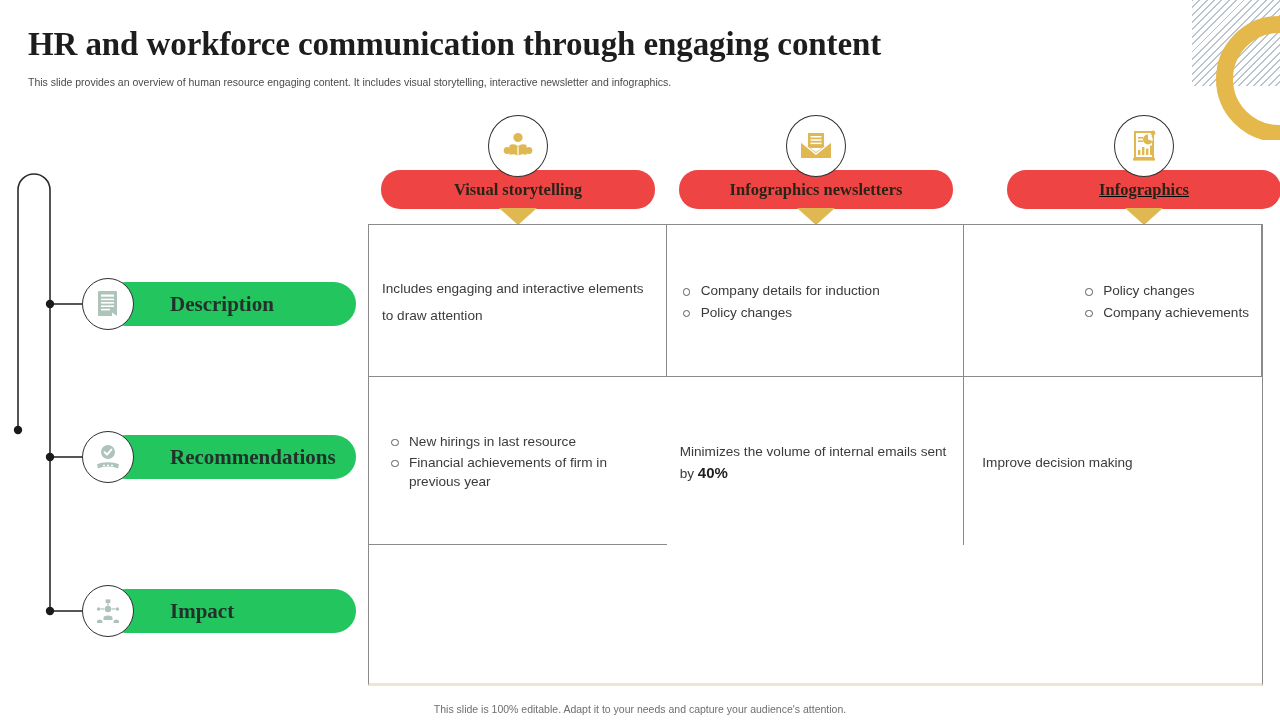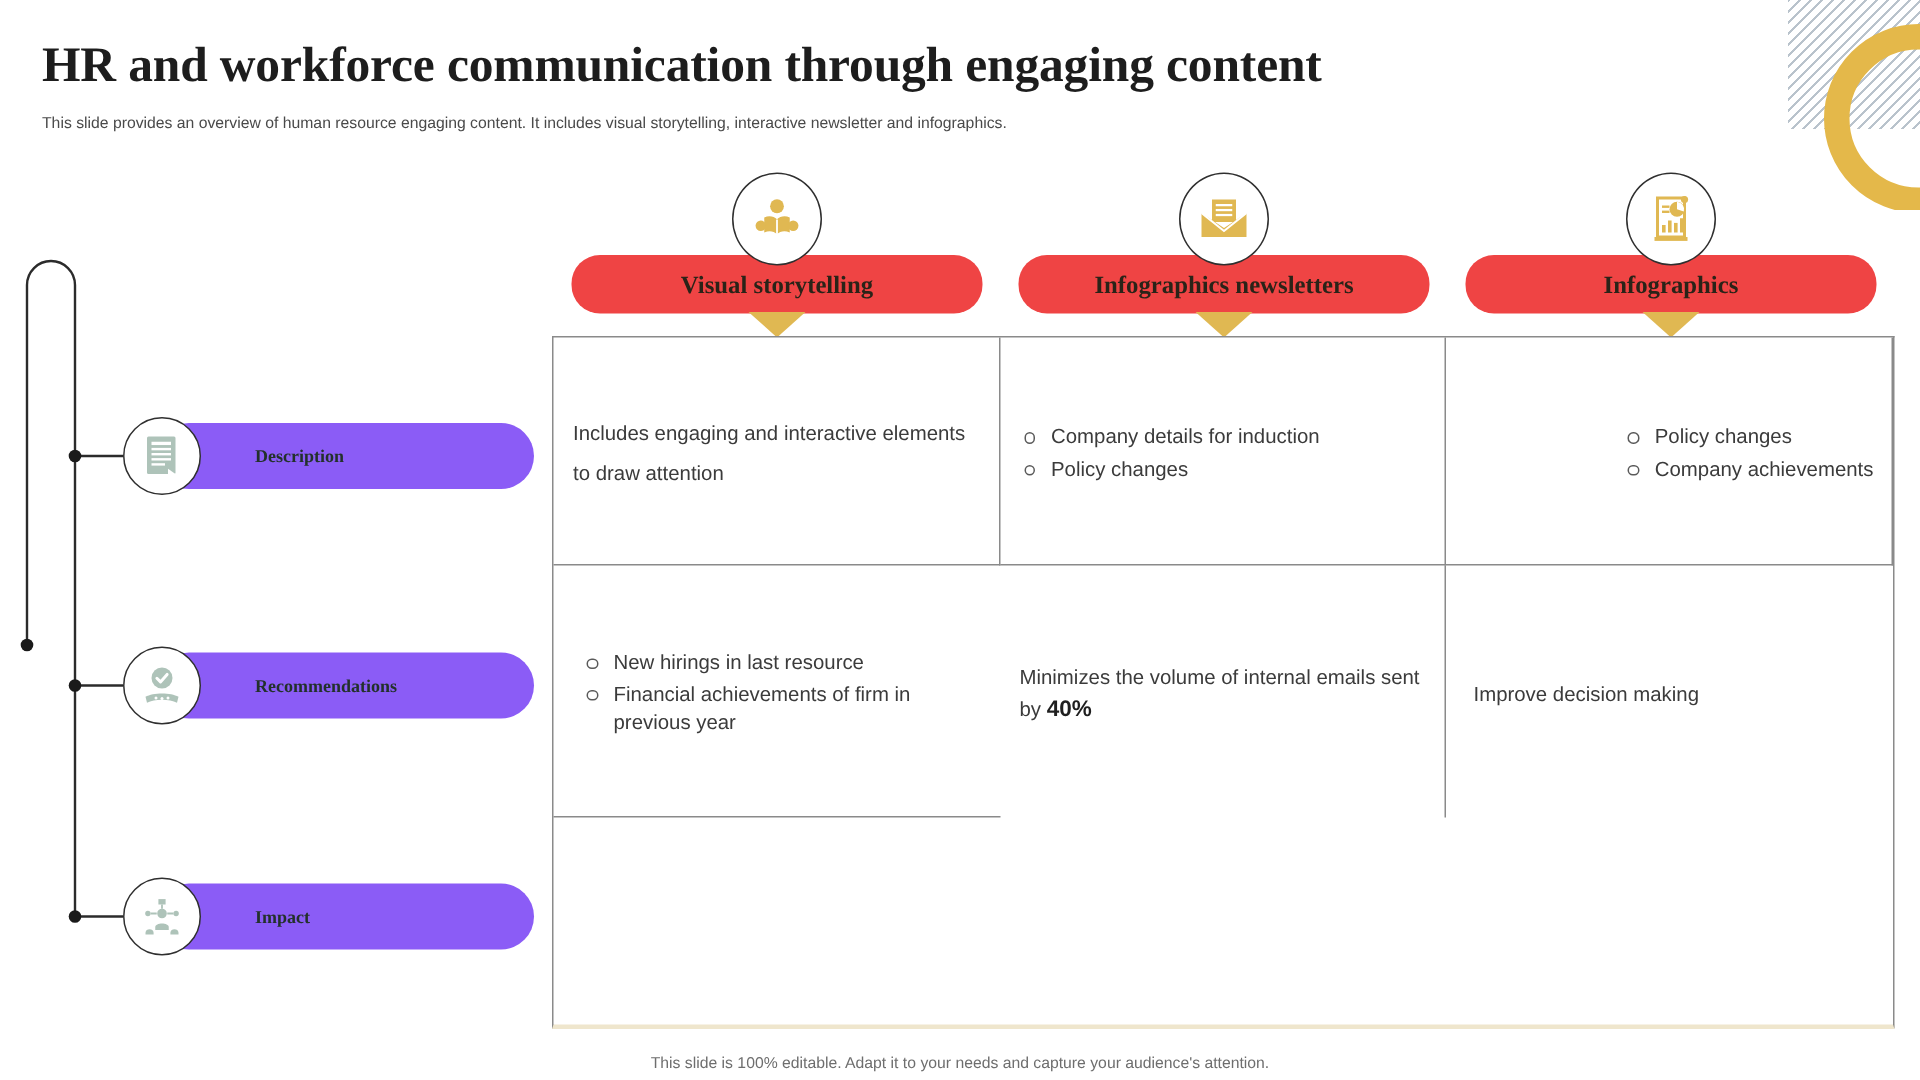--- a/index.html
+++ b/index.html
@@ -72,21 +72,21 @@
 
   
   .col-head {
     position: absolute;
     top: 170px;
     width: 274px;
     height: 39px;
   }
   .col-head.c0 { left: 381px; }
   .col-head.c1 { left: 679px; }
-  .col-head.c2 { left: 977px; }
+  .col-head.c2 { left: 1007px; text-decoration: underline; }
 
   .col-pill {
     width: 100%;
     height: 100%;
     background: #ef4444;
     border-radius: 19px;
     display: flex;
     align-items: center;
     justify-content: center;
     font-family: "Liberation Serif", serif;
@@ -199,28 +199,28 @@
   .row-label.r0 { top: 282px; }
   .row-label.r1 { top: 435px; }
   .row-label.r2 { top: 589px; }
 
   .row-pill {
     position: absolute;
     left: 22px;
     top: 0;
     width: 252px;
     height: 44px;
-    background: #8b5cf6;
+    background: #22c55e;
     border-radius: 22px;
     display: flex;
     align-items: center;
     padding-left: 66px;
     font-family: "Liberation Serif", serif;
     font-weight: bold;
-    font-size: 12px;
+    font-size: 21px;
     color: #23312b;
   }
   .row-icon-circle {
     position: absolute;
     left: 0;
     top: -4px;
     width: 52px;
     height: 52px;
     background: #ffffff;
     border: 1.5px solid #2f2f2f;

